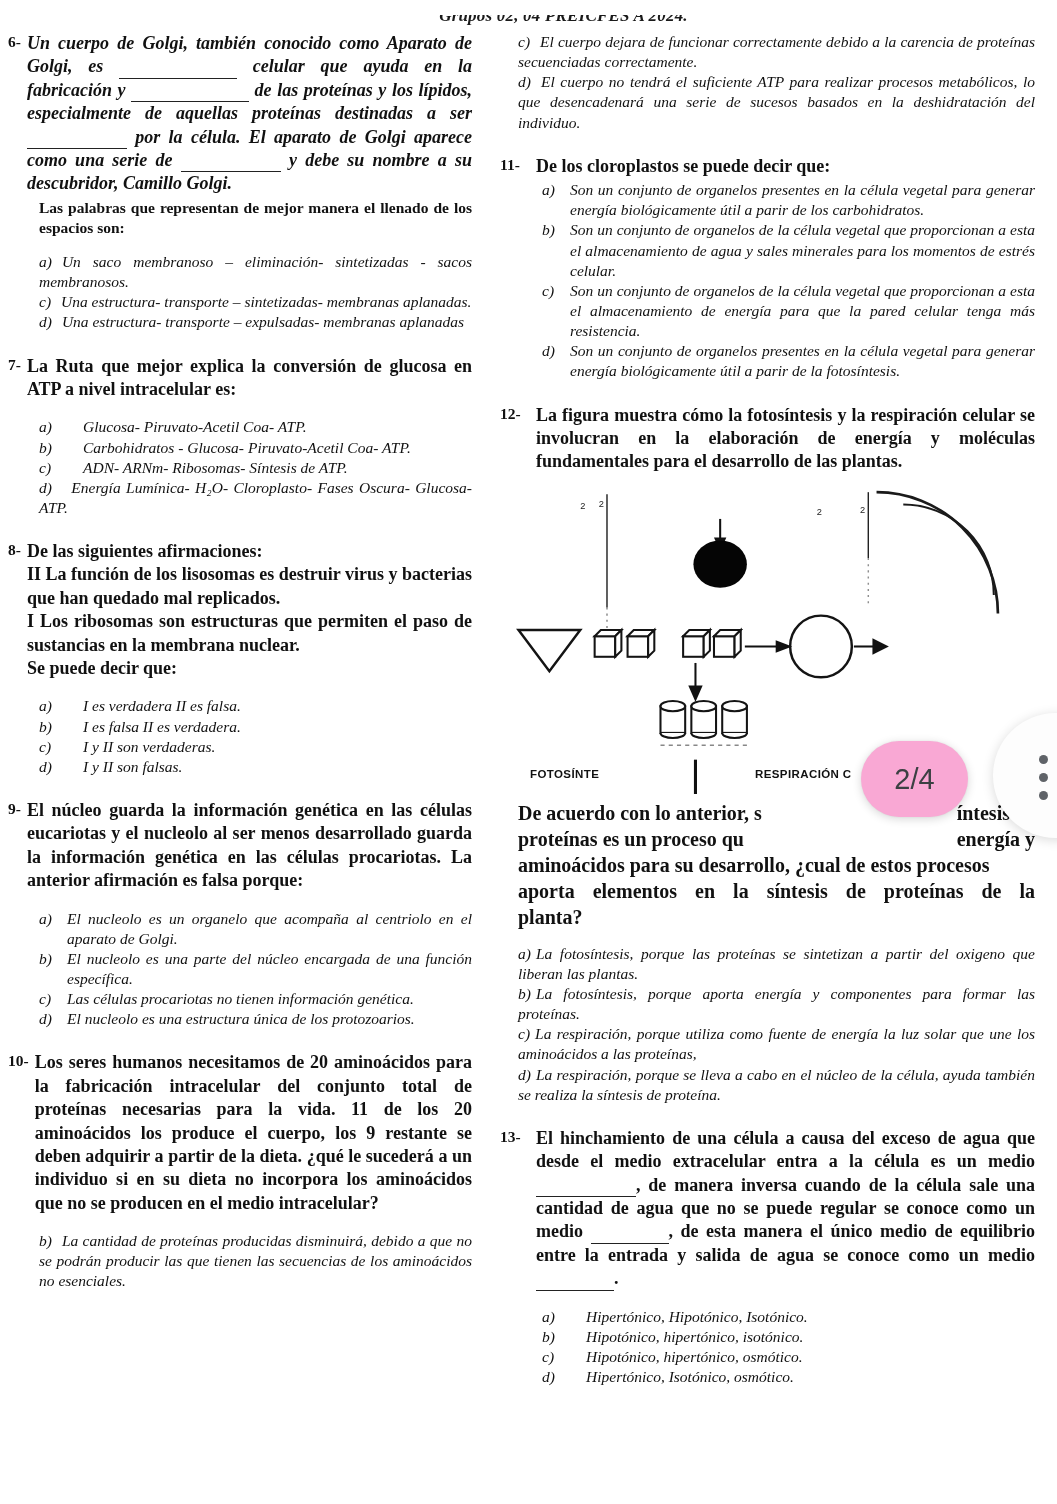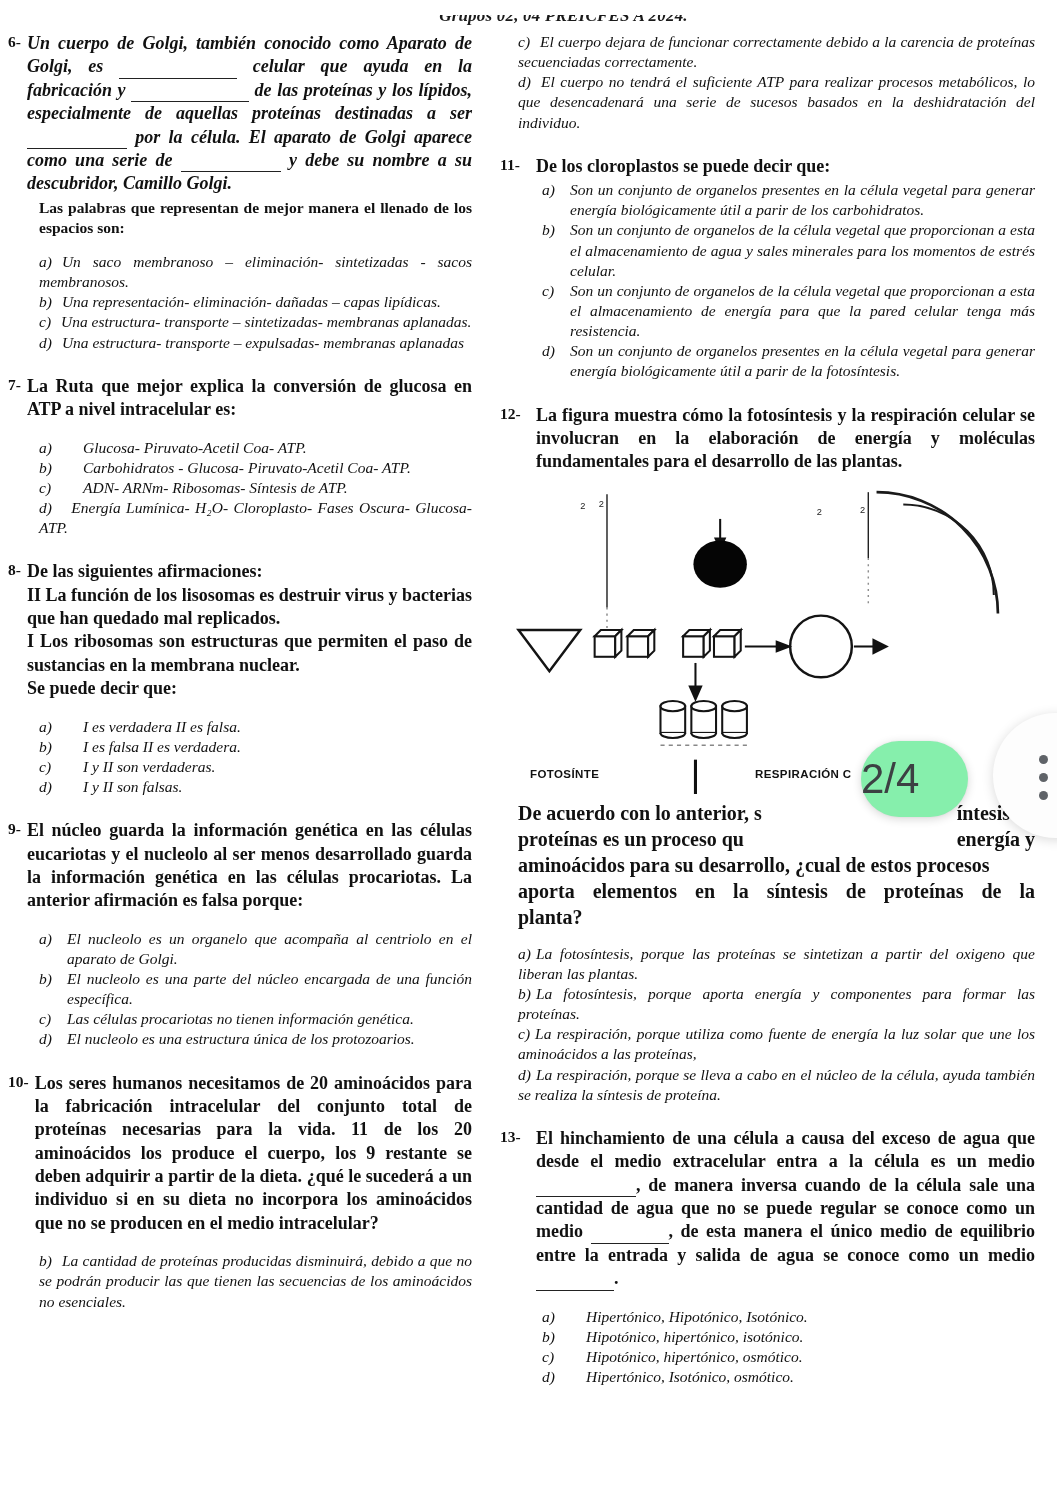--- a/index.html
+++ b/index.html
@@ -155,26 +155,27 @@
   }
 
   
   .page-pill {
     position: absolute;
     left: 861px;
     top: 741px;
     width: 107px;
     height: 76px;
     border-radius: 38px;
-    background: #86efac;
+    background: #f9a8d4;
     box-shadow: 0 2px 10px rgba(0,0,0,.16), 0 0 2px rgba(0,0,0,.06);
     display: flex;
     align-items: center;
+    justify-content: center;
     font-family: "Liberation Sans", sans-serif;
-    font-size: 42px;
+    font-size: 29px;
     color: #3c4043;
     z-index: 20;
   }
   .menu-fab {
     position: absolute;
     left: 993px;
     top: 713px;
     width: 125px;
     height: 125px;
     border-radius: 50%;
@@ -216,23 +217,20 @@
 
     <div style="padding-left:31px;">
       <p class="lead">Las palabras que representan de mejor manera el llenado de los espacios son:</p>
     </div>
 
     <div class="sp"></div>
 
     <ul class="opts flat" style="padding-left:31px;">
       <li class="opt">
         <span class="opt-key">a)</span><span class="opt-text spread">Un saco membranoso – eliminación- sintetizadas - sacos membranosos.</span>
-      </li>
-      <li class="opt">
-        <span class="opt-key">b)</span><span class="opt-text spread">Una representación- eliminación- dañadas – capas lipídicas.</span>
       </li>
       <li class="opt">
         <span class="opt-key">c)</span><span class="opt-text spread">Una estructura- transporte – sintetizadas- membranas aplanadas.</span>
       </li>
       <li class="opt">
         <span class="opt-key">d)</span><span class="opt-text spread">Una estructura- transporte – expulsadas- membranas aplanadas</span>
       </li>
     </ul>
 
     <div class="sp-lg"></div>

